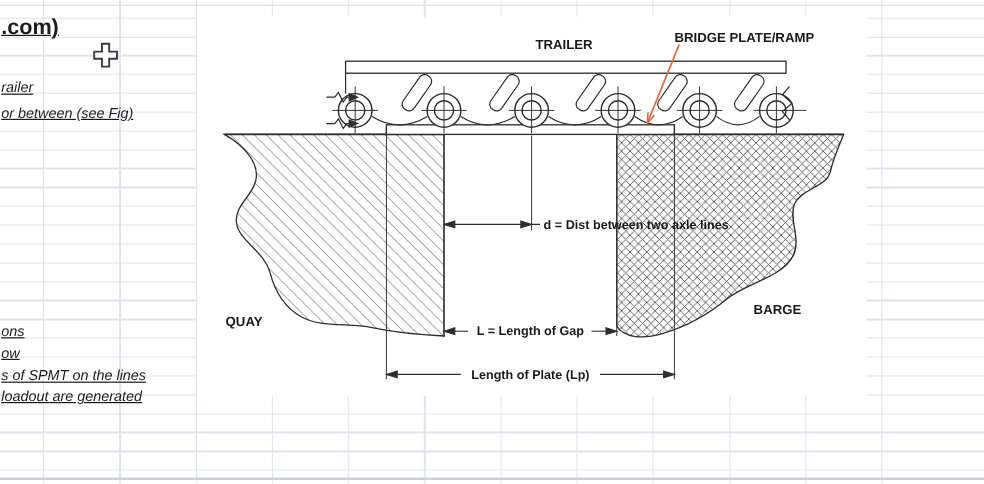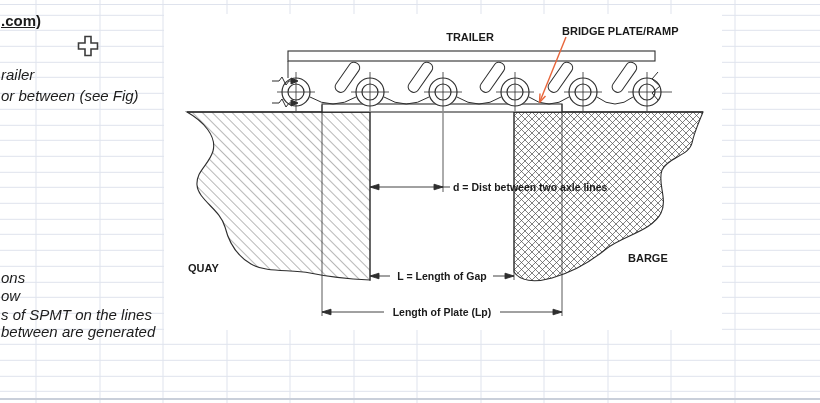--- a/index.html
+++ b/index.html
@@ -13,23 +13,23 @@
     background-image:
       repeating-linear-gradient(90deg, transparent 0px, transparent 62.5px, #dfe3ed 62.5px, #dfe3ed 63.5px),
       repeating-linear-gradient(180deg, transparent 0px, transparent 14.7px, #dfe3ed 14.7px, #dfe3ed 15.7px);
     background-position:-26.5px 0px, 0px -0.2px;
   }
   .topline{position:absolute;left:0;top:3.5px;width:820px;height:1px;background:#dfe3ed;}
   .bottomband{position:absolute;left:0;top:397.5px;width:820px;height:2.5px;background:#c9cfda;}
   
   .note{
     position:absolute;left:1px;white-space:nowrap;color:#1c1c1c;
-    font-family:"Liberation Sans",sans-serif;font-size:15px;font-style:italic;
+    font-family:"Liberation Sans",sans-serif;font-size:12px;font-style:italic;text-decoration:underline;
   }
-  .note.head{font-style:normal;font-weight:bold;text-decoration:underline;font-size:15px;text-align:center;}
+  .note.head{font-style:normal;font-weight:bold;text-decoration:underline;font-size:18px;text-align:center;}
   
   .diagram-panel{
     position:absolute;left:164px;top:14px;width:558px;height:316px;background:#ffffff;
   }
   .cursor{position:absolute;left:77px;top:35px;}
   svg text{fill:#1a1a1a;}
   .cadlabel{font:bold 11px "Liberation Sans",sans-serif;}
   .dimlabel{font:bold 10.5px "Liberation Sans",sans-serif;}
 </style>
 </head>
@@ -38,21 +38,21 @@
 <div class="grid"></div>
 <div class="topline"></div>
 <div class="bottomband"></div>
 
 <span class="note head" style="top:12px">.com)</span>
 <span class="note" style="top:66px">railer</span>
 <span class="note" style="top:87px">or between (see Fig)</span>
 <span class="note" style="top:269px">ons</span>
 <span class="note" style="top:287px">ow</span>
 <span class="note" style="top:306px">s of SPMT on the lines</span>
-<span class="note" style="top:323px">between are generated</span>
+<span class="note" style="top:323px">loadout are generated</span>
 
 <div class="diagram-panel">
 <svg width="558" height="316" viewBox="164 14 558 316" xmlns="http://www.w3.org/2000/svg">
   <defs>
     <pattern id="hatch" width="7" height="7" patternUnits="userSpaceOnUse" patternTransform="rotate(-45)">
       <line x1="0" y1="0" x2="0" y2="7" stroke="#4c4c4c" stroke-width="0.8"></line>
     </pattern>
     <pattern id="xhatch" width="7" height="7" patternUnits="userSpaceOnUse">
       <path d="M0,0 L7,7 M7,0 L0,7" stroke="#4c4c4c" stroke-width="0.7" fill="none"></path>
     </pattern>

